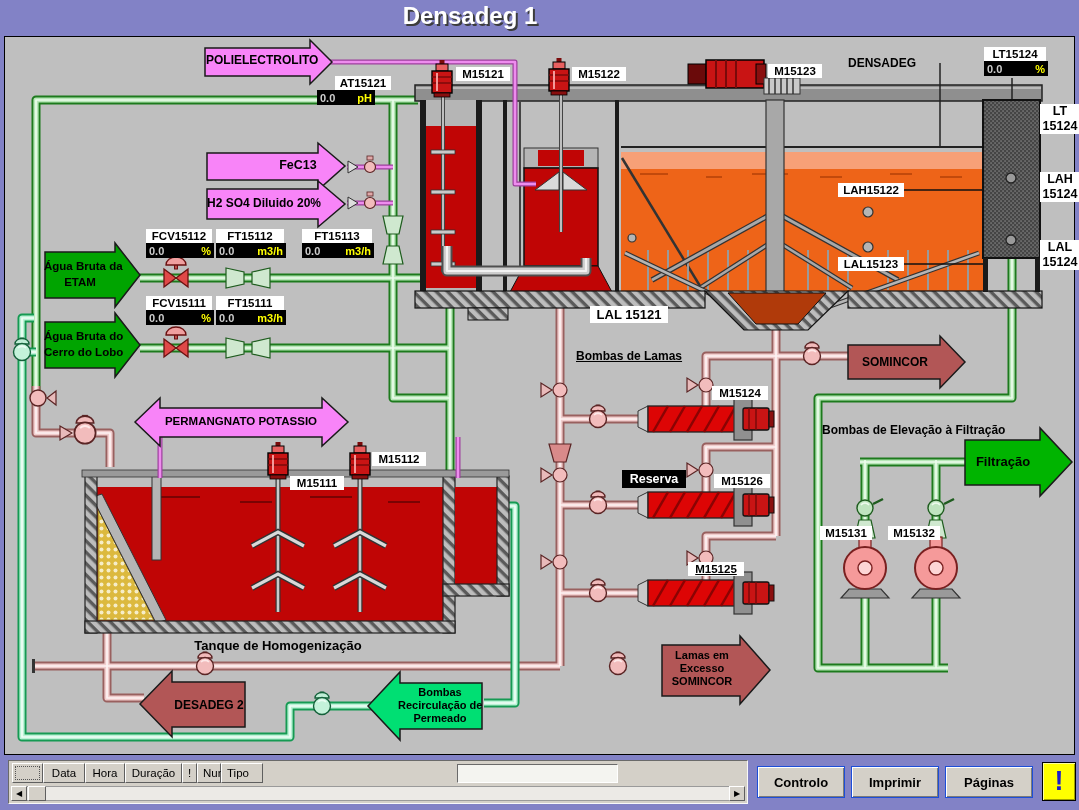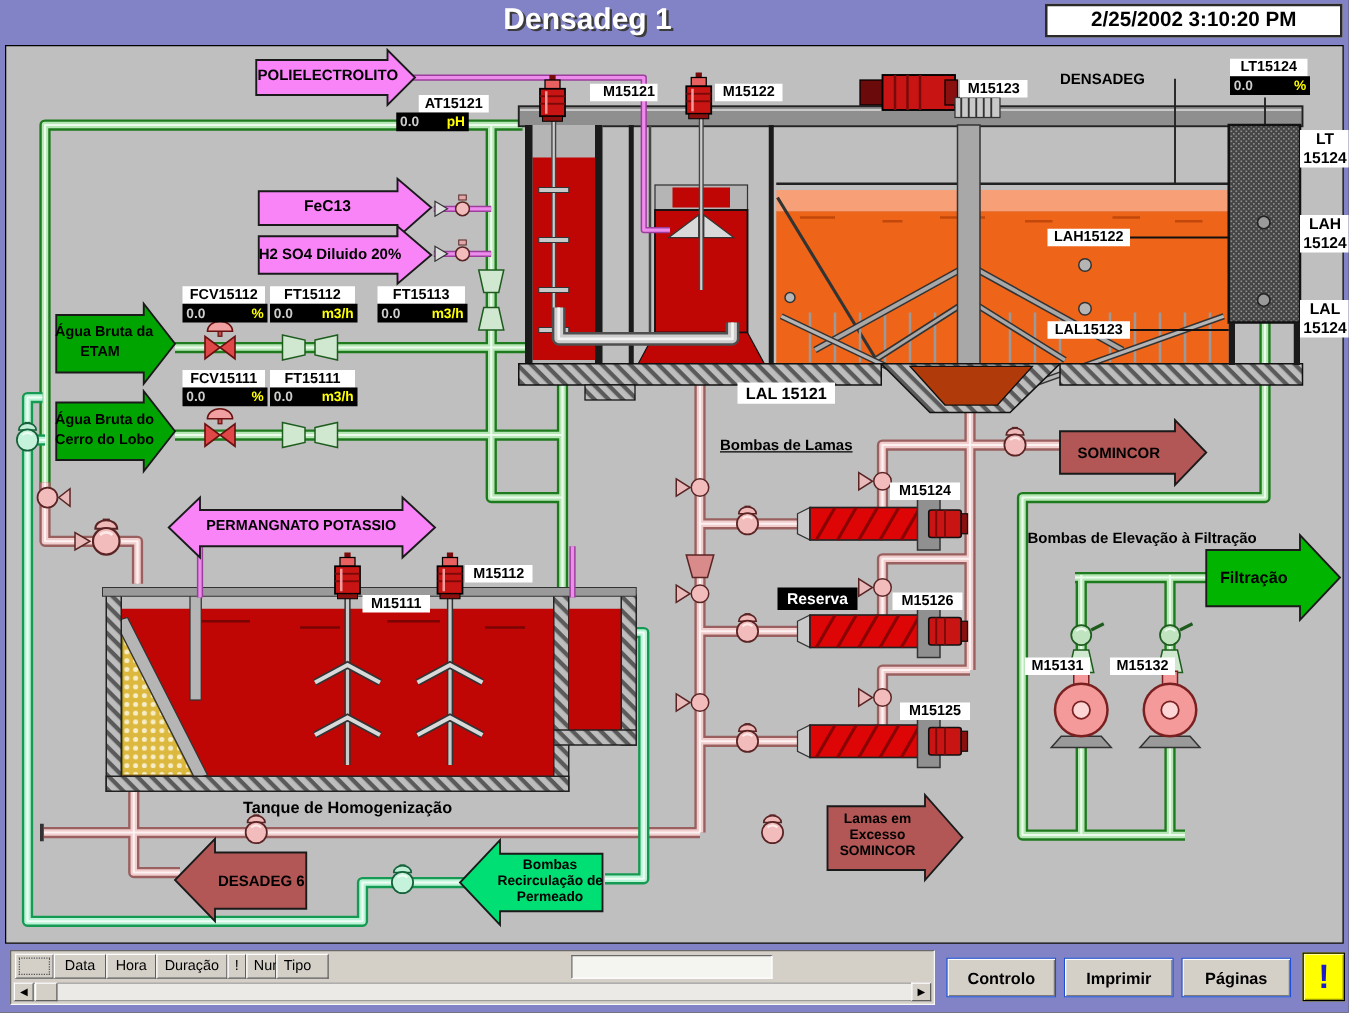--- a/index.html
+++ b/index.html
@@ -478,42 +478,41 @@
       <use href="#diffuser" x="865" y="529"></use>
         <use href="#diffuser" x="936" y="529"></use>
       <use href="#gvalve" x="865" y="508"></use>
         <use href="#gvalve" x="936" y="508"></use>
       <use href="#cpump" x="865" y="568"></use>
       <use href="#cpump" x="936" y="568"></use>
     </g>
   </svg>
 
   <div class="abs title" style="left:270px;top:2px;width:400px;">Densadeg 1</div>
-  <div class="abs datebox" style="left:836px;top:3px;width:234px;height:23px;">2/25/2002 3:10:20 PM</div>
 
   <div class="abs atext" style="left:206px;top:53px;width:104px;font-size:12px;">POLIELECTROLITO</div>
-  <div class="abs atext" style="left:208px;top:158px;width:108px;font-size:12.5px;">FeC13</div>
+  <div class="abs atext" style="left:208px;top:158px;width:108px;font-size:12.5px;padding-left:36px;">FeC13</div>
   <div class="abs atext" style="left:206px;top:196px;width:116px;font-size:12px;">H2 SO4 Diluido 20%</div>
   <div class="abs atext" style="left:44px;top:258px;width:72px;font-size:11.5px;line-height:16px;">
     <div>Água Bruta da</div>
     <div>ETAM</div>
   </div>
   <div class="abs atext" style="left:44px;top:328px;width:72px;font-size:11.5px;line-height:16px;">
     <div>Água Bruta do</div>
     <div>Cerro do Lobo</div>
   </div>
   <div class="abs atext" style="left:160px;top:415px;width:162px;font-size:11.5px;">PERMANGNATO POTASSIO</div>
   <div class="abs atext" style="left:852px;top:355px;width:86px;font-size:12px;">SOMINCOR</div>
   <div class="abs atext" style="left:970px;top:454px;width:66px;font-size:13px;">Filtração</div>
   <div class="abs atext" style="left:664px;top:649px;width:76px;font-size:11px;line-height:13px;">
     <div>Lamas em</div>
     <div>Excesso</div>
     <div>SOMINCOR</div>
   </div>
-  <div class="abs atext" style="left:174px;top:698px;width:70px;font-size:12px;">DESADEG 6</div>
+  <div class="abs atext" style="left:174px;top:698px;width:70px;font-size:12px;">DESADEG 2</div>
   <div class="abs atext" style="left:398px;top:686px;width:84px;font-size:11px;line-height:13px;">
     <div>Bombas</div>
     <div>Recirculação de</div>
     <div>Permeado</div>
   </div>
 
   <div class="abs tag" style="left:335px;top:76px;width:52px;">AT15121</div>
   <div class="abs vbox" style="left:317px;top:90px;width:52px;">
     <span class="vv">0.0</span>
       <span class="vu">pH</span>
@@ -542,28 +541,28 @@
   <div class="abs vbox" style="left:146px;top:310px;width:62px;">
     <span class="vv">0.0</span>
       <span class="vu">%</span>
   </div>
   <div class="abs tag" style="left:216px;top:296px;width:64px;">FT15111</div>
   <div class="abs vbox" style="left:216px;top:310px;width:64px;">
     <span class="vv">0.0</span>
       <span class="vu">m3/h</span>
   </div>
 
-  <div class="abs tag" style="left:472px;top:67px;width:50px;text-align:right;">M15121</div>
+  <div class="abs tag" style="left:456px;top:67px;width:50px;">M15121</div>
   <div class="abs tag" style="left:572px;top:67px;width:50px;">M15122</div>
   <div class="abs tag" style="left:768px;top:64px;width:50px;">M15123</div>
   <div class="abs tag" style="left:290px;top:452px;width:50px;margin-top:24px;">M15111</div>
   <div class="abs tag" style="left:372px;top:452px;width:50px;">M15112</div>
   <div class="abs tag" style="left:712px;top:386px;width:52px;">M15124</div>
   <div class="abs tag" style="left:714px;top:474px;width:52px;">M15126</div>
-  <div class="abs tag" style="left:720px;top:562px;width:52px;">M15125</div>
+  <div class="abs tag" style="left:688px;top:562px;width:52px;text-decoration:underline;">M15125</div>
   <div class="abs tag" style="left:820px;top:526px;width:48px;">M15131</div>
   <div class="abs tag" style="left:888px;top:526px;width:48px;">M15132</div>
 
   <div class="abs lvl" style="left:590px;top:306px;width:76px;font-size:13px;line-height:17px;">LAL 15121</div>
   <div class="abs tag" style="left:838px;top:183px;width:62px;">LAH15122</div>
   <div class="abs tag" style="left:838px;top:257px;width:62px;">LAL15123</div>
   <div class="abs lvl" style="left:1040px;top:104px;width:38px;">
     <div>LT</div>
     <div>15124</div>
   </div>

